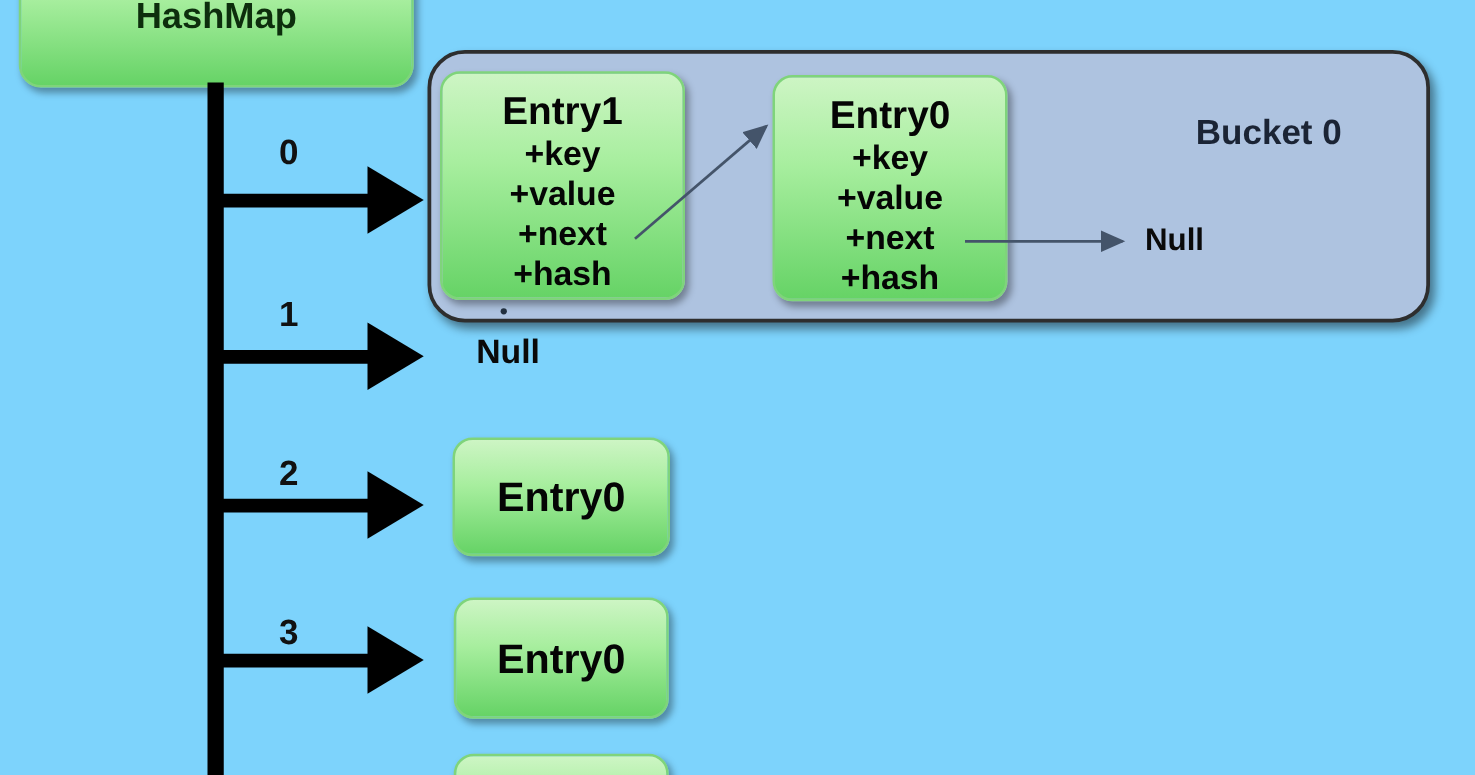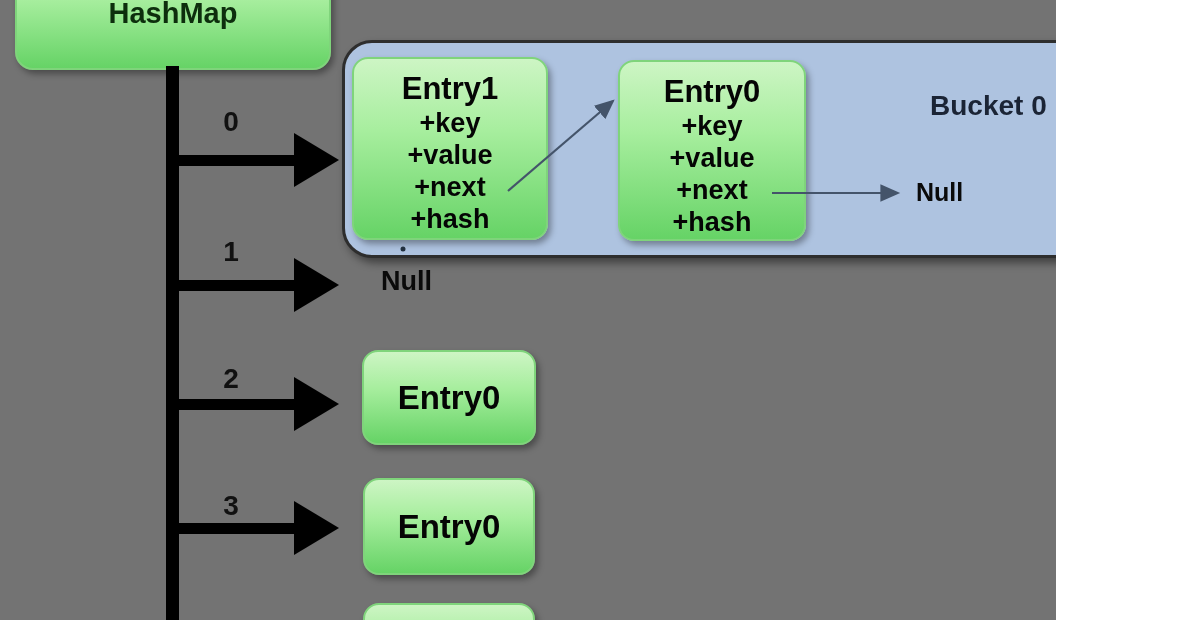--- a/index.html
+++ b/index.html
@@ -1,18 +1,18 @@
 <!DOCTYPE html>
 <html><head>
 <meta charset="utf-8">
 <style>
   html,body{margin:0;padding:0;background:#ffffff;}
   .stage{
-    position:relative;width:1056px;height:620px;overflow:hidden;
-    background:#737373;
+    position:relative;width:1180px;height:620px;overflow:hidden;
+    background:#7dd3fc;
     font-family:"Liberation Sans", sans-serif;
     font-weight:bold;color:#000;
   }
   
   .gnode{
     position:absolute;
     background:linear-gradient(to bottom,#cdf5c4 0%,#a7ee9e 40%,#66d366 100%);
     border:2px solid #7fd47b;
     border-radius:16px;
     box-shadow:3px 4px 6px rgba(0,0,0,0.35);
@@ -26,21 +26,21 @@
   
   .slot-arrow{position:absolute;left:170px;height:54px;width:168px;}
   .slot-arrow .stem{position:absolute;left:0;top:22px;height:11px;width:126px;background:#000;}
   .slot-arrow .head{position:absolute;left:124px;top:0;width:0;height:0;
     border-left:45px solid #000;border-top:27px solid transparent;border-bottom:27px solid transparent;}
   .slot-index{position:absolute;left:206px;width:50px;text-align:center;font-size:28px;color:#111;}
   
   .bucket{position:absolute;left:342px;top:40px;width:802px;height:218px;
     background:#aec3e0;border:3px solid #2e2e2e;border-radius:30px;
     box-shadow:4px 5px 8px rgba(0,0,0,0.45);box-sizing:border-box;}
-  .bucket-label{position:absolute;left:930px;top:90px;width:170px;
+  .bucket-label{position:absolute;left:930px;top:90px;width:170px;text-align:center;
     font-size:28px;color:#1b2435;}
   .bucket-null{position:absolute;left:916px;top:178px;font-size:25px;color:#0a0a0a;}
   
   .entry-card{text-align:center;}
   .entry-card .title{font-size:31px;margin-top:12px;color:#050505;}
   .entry-card .fld{font-size:27px;line-height:32px;color:#050505;}
   .card-entry1{left:352px;top:57px;width:196px;height:183px;}
   .card-entry0{left:618px;top:60px;width:188px;height:181px;}
   
   .entry-simple{display:flex;align-items:center;justify-content:center;font-size:33px;color:#050505;}

